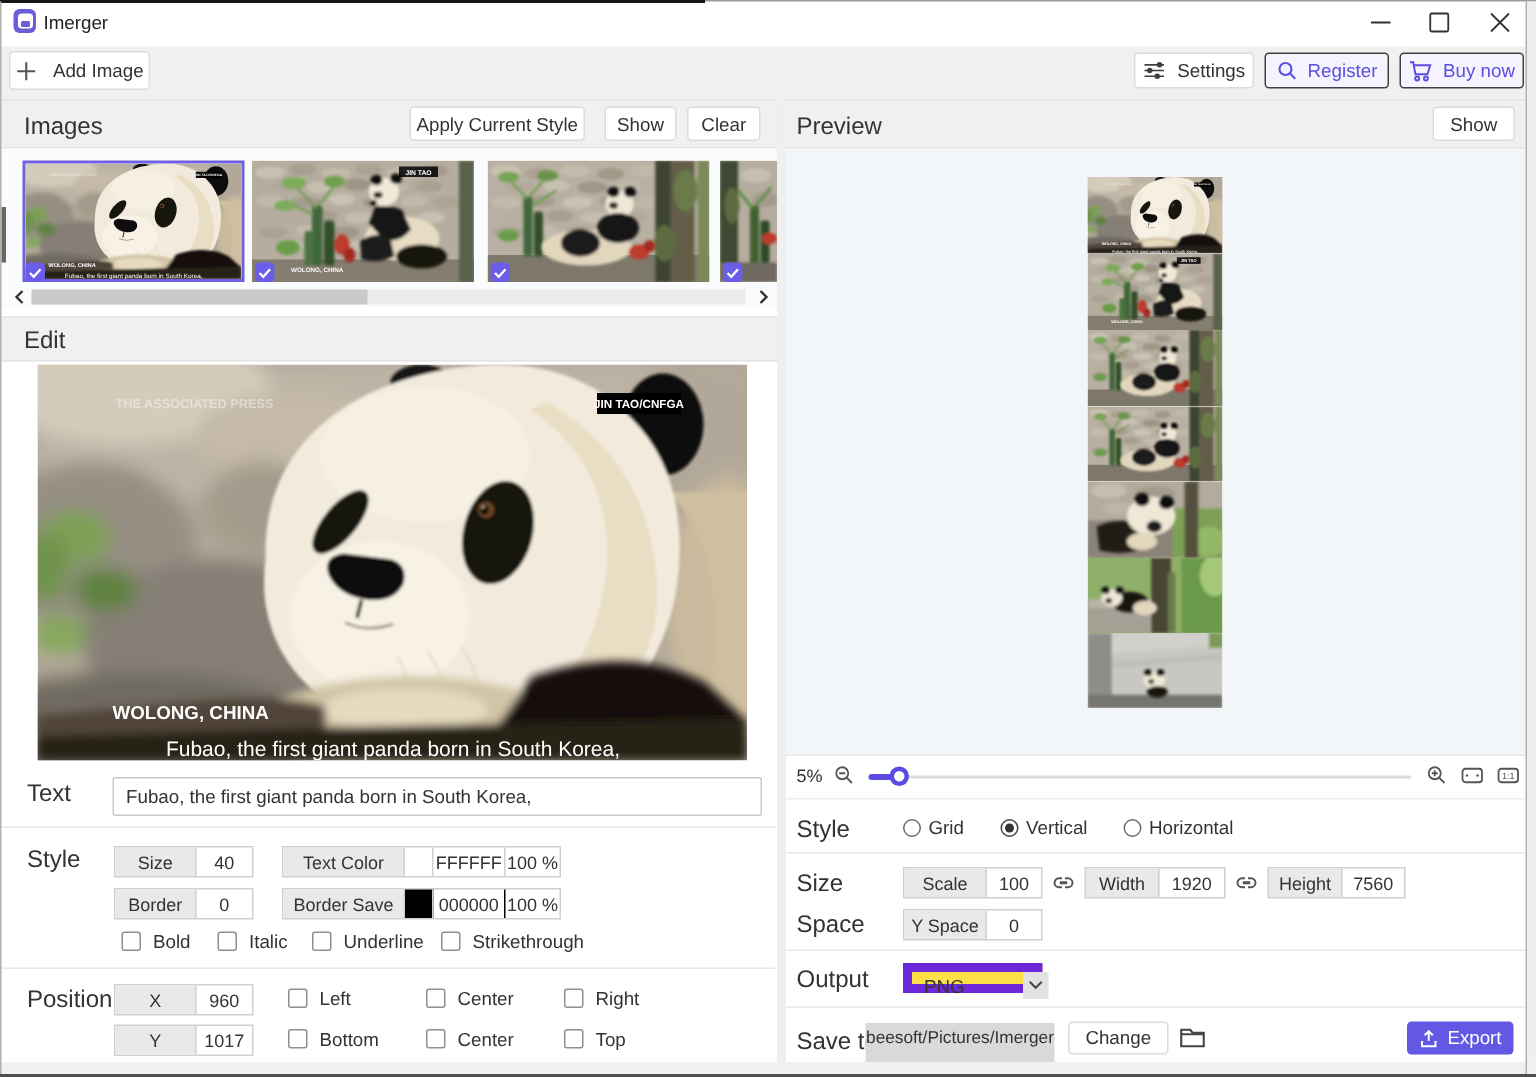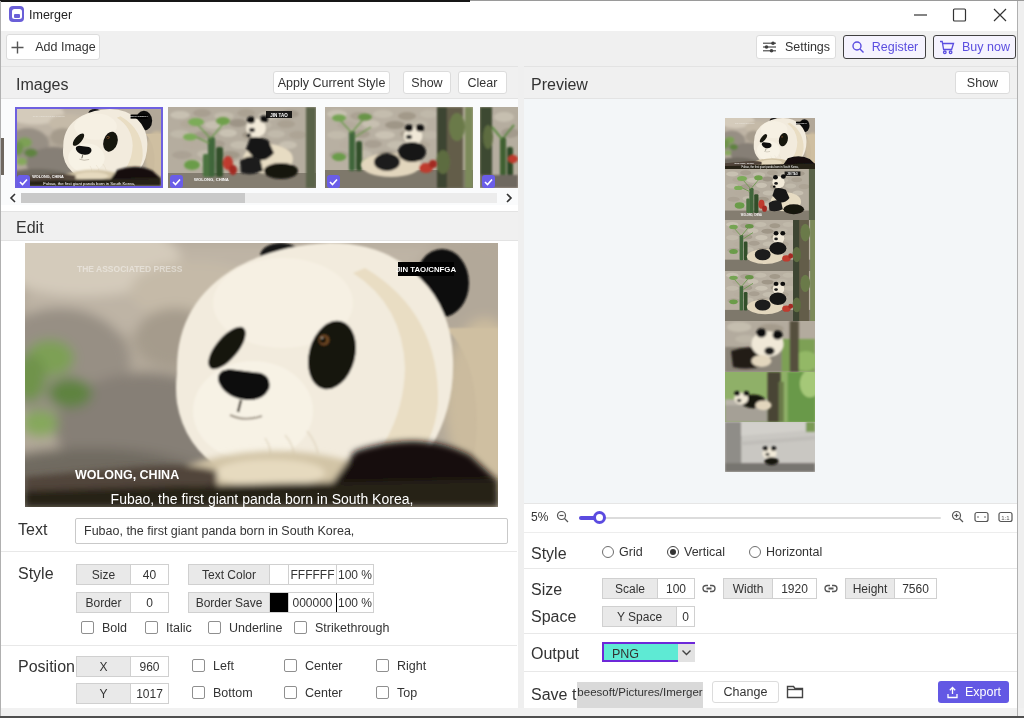--- a/index.html
+++ b/index.html
@@ -275,27 +275,27 @@
       <line x1="5.5" y1="6.5" x2="10.5" y2="6.5" stroke-width="2"></line>
     </g>
   </svg>
 <div class="frow" style="left:845px;top:578px;width:92px;height:21px">
     <span class="fl" style="width:49px">Height</span>
     <span class="fv" style="flex:1">7560</span>
   </div>
 
 <div class="lb" style="left:531px;top:608px">Space</div>
 <div class="frow" style="left:602px;top:606px;width:93px;height:21px">
-    <span class="fl" style="width:74px">Y Space</span>
+    <span class="fl" style="width:55px">Y Space</span>
     <span class="fv" style="flex:1">0</span>
   </div>
 <div class="a" style="left:524px;top:633px;width:493px;height:1px;background:#e8e8e8"></div>
 
 <div class="lb" style="left:531px;top:645px">Output</div>
-<div class="a" style="left:602px;top:642px;width:93px;height:20px;border:2px solid #6d28d9;background:#5eead4">
+<div class="a" style="left:602px;top:642px;width:93px;height:20px;border:6px solid #6d28d9;background:#fde047">
     <span class="a" style="left:8px;top:2.5px;font-size:12.5px;color:#333">PNG</span>
     <span class="a" style="left:74px;top:0;width:17px;height:18px;background:#e2e2e2"></span>
     <svg class="a" style="left:77px;top:5px" width="11" height="8" viewBox="0 0 11 8">
       <path d="M1.5,1.5 L5.5,5.5 L9.5,1.5" fill="none" stroke="#444" stroke-width="1.4"></path>
     </svg>
   </div>
 <div class="a" style="left:524px;top:671px;width:493px;height:1px;background:#e8e8e8"></div>
 
 <div class="lb" style="left:531px;top:686px">Save to</div>
 <div class="a" style="left:577px;top:682px;width:126px;height:36px;background:#d9d9d9;font-size:11.5px;color:#333;line-height:20px;text-align:center">beesoft/Pictures/Imerger</div>

